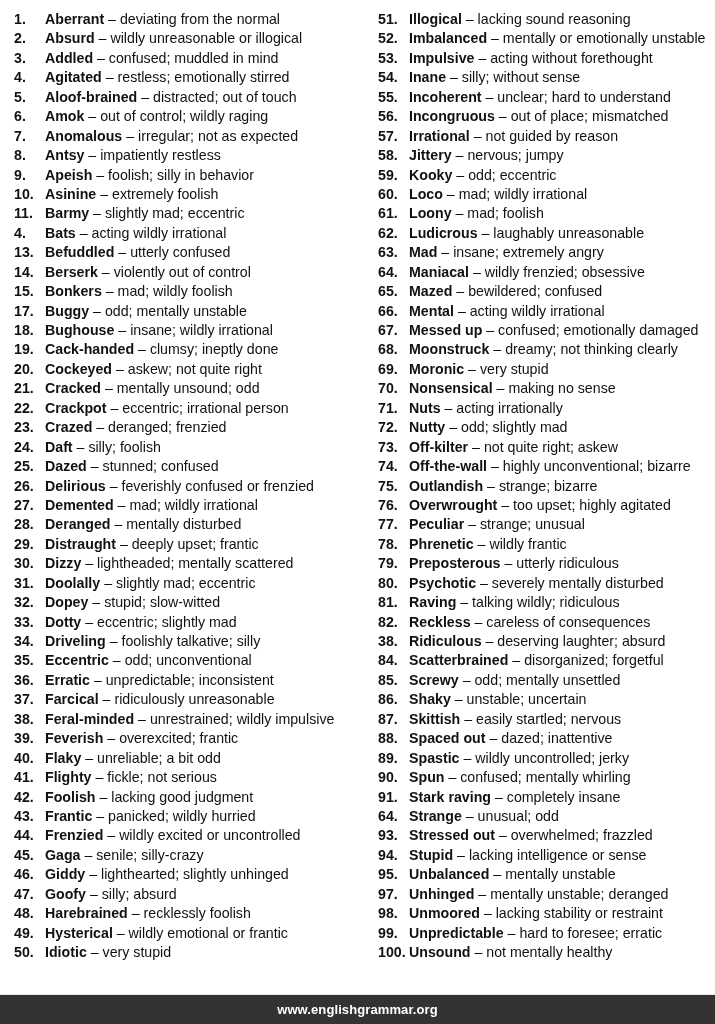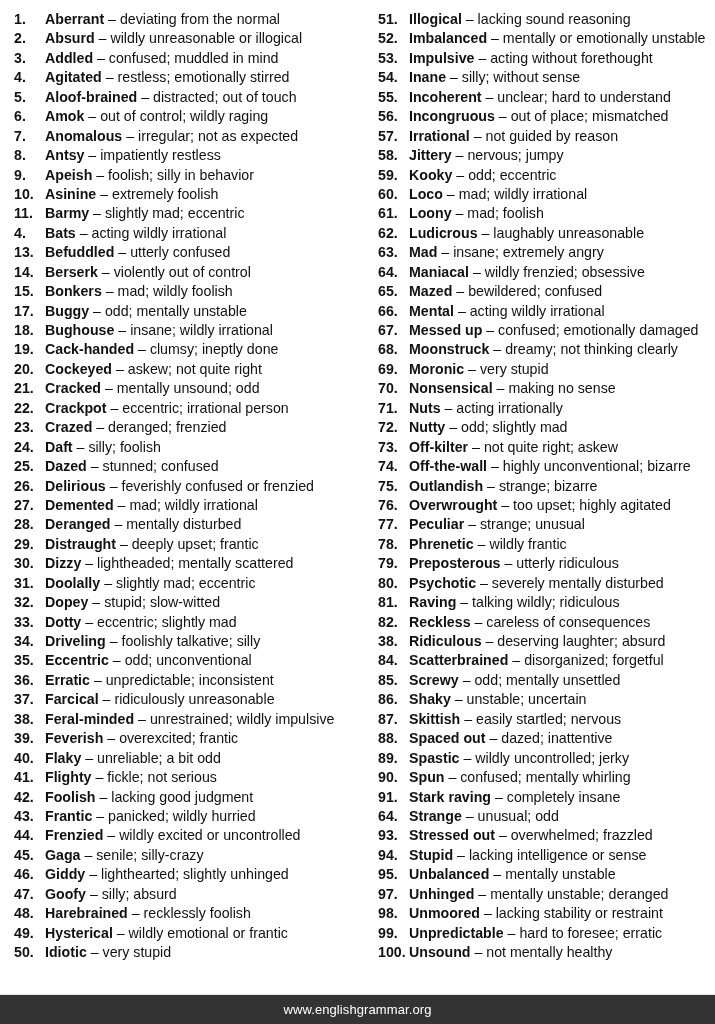--- a/index.html
+++ b/index.html
@@ -17,21 +17,21 @@
   }
   .num { font-weight: bold; width: 31px; display: inline-block; flex: none; }
   .col-right .num { width: 31px; }
   .word { font-weight: bold; }
   .def { font-weight: normal; }
   .footer {
     position: absolute; left: 0; bottom: 0; width: 715px; height: 29px;
     background: #333333; border-top: 1px solid #e6e6e6;
     display: flex; align-items: center; justify-content: center;
   }
-  .footer-text { color: #ffffff; font-weight: normal; font-size: 13px; letter-spacing: 0.1px; }
+  .footer-text { color: #ffffff; font-weight: bold; font-size: 13px; letter-spacing: 0.1px; }
 </style>
 </head>
 <body>
 
 <div class="columns">
   <div class="col col-left" id="col-left">
       <div class="entry">
         <span class="num">1.</span>
         <span><span class="word">Aberrant</span><span class="def"> – </span><span class="def">deviating from the normal</span></span>
       </div>

